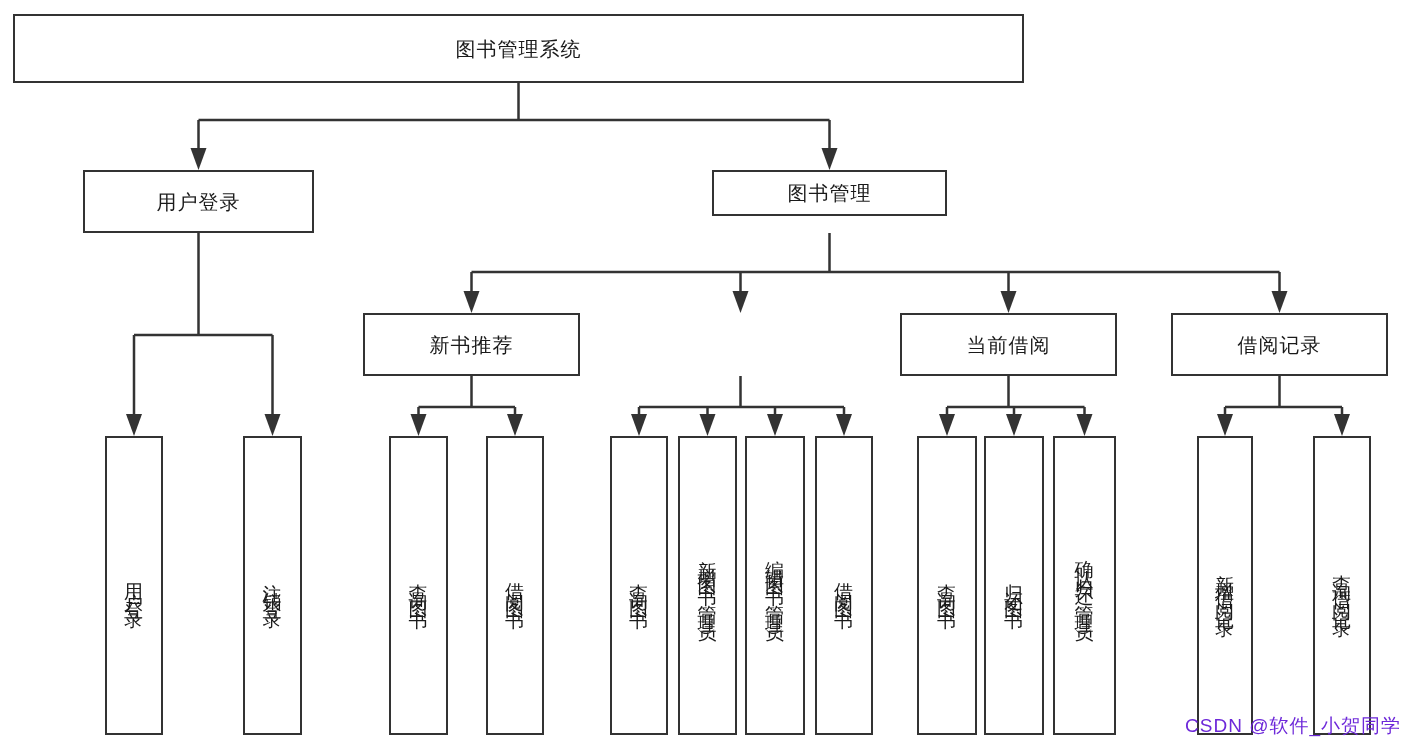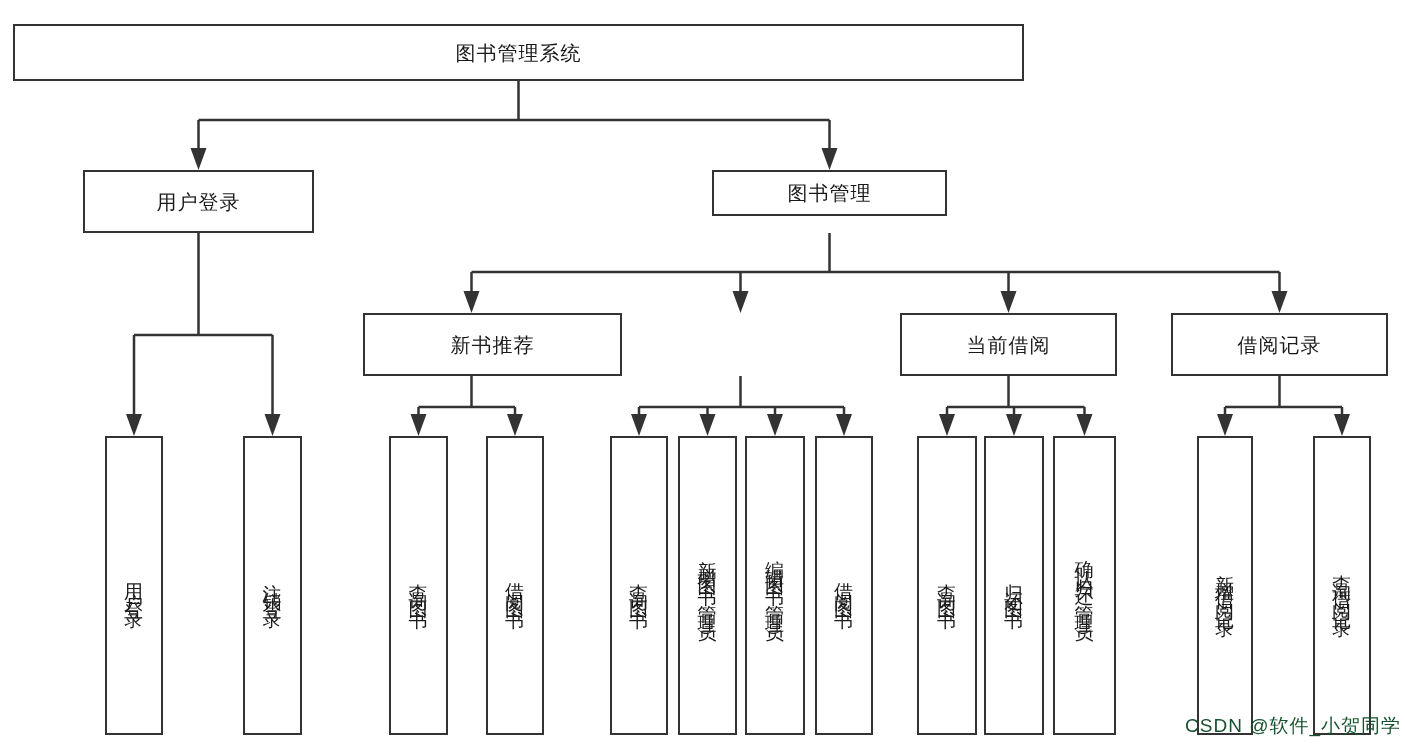--- a/index.html
+++ b/index.html
@@ -44,21 +44,21 @@
     font-size: 19px;
     letter-spacing: 9px;
     line-height: 1;
   }
   #watermark {
     position: absolute;
     right: 4px;
     bottom: 8px;
     z-index: 3;
     font-size: 19px;
-    color: #14532d;
+    color: #6d28d9;
     letter-spacing: 1px;
     white-space: nowrap;
   }
 </style>
 </head>
 <body>
 
 <div id="canvas">
 
   <svg id="connectors" width="1405" height="747" viewBox="0 0 1405 747">
@@ -87,32 +87,32 @@
       <polygon points="767,414 783,414 775,436"></polygon>
       <polygon points="836,414 852,414 844,436"></polygon>
       <polygon points="939,414 955,414 947,436"></polygon>
       <polygon points="1006,414 1022,414 1014,436"></polygon>
       <polygon points="1076.5,414 1092.5,414 1084.5,436"></polygon>
       <polygon points="1217,414 1233,414 1225,436"></polygon>
       <polygon points="1334,414 1350,414 1342,436"></polygon>
     </g>
   </svg>
 
-  <div class="box h" style="left:13px;top:24px;width:1011px;height:57px">
+  <div class="box h" style="left:13px;top:14px;width:1011px;height:69px">
     <span>图书管理系统</span>
   </div>
 
   <div class="box h" style="left:83px;top:170px;width:231px;height:63px">
     <span>用户登录</span>
   </div>
   <div class="box h" style="left:712px;top:170px;width:235px;height:46px">
     <span>图书管理</span>
   </div>
 
-  <div class="box h" style="left:363px;top:313px;width:259px;height:63px">
+  <div class="box h" style="left:363px;top:313px;width:217px;height:63px">
     <span>新书推荐</span>
   </div>
   <div class="box h" style="left:1171px;top:313px;width:217px;height:63px">
     <span>借阅记录</span>
   </div>
   <div class="box h" style="left:900px;top:313px;width:217px;height:63px">
     <span>当前借阅</span>
   </div>
 
   <div class="box v" style="left:105px;top:436px;width:58px;height:299px">

